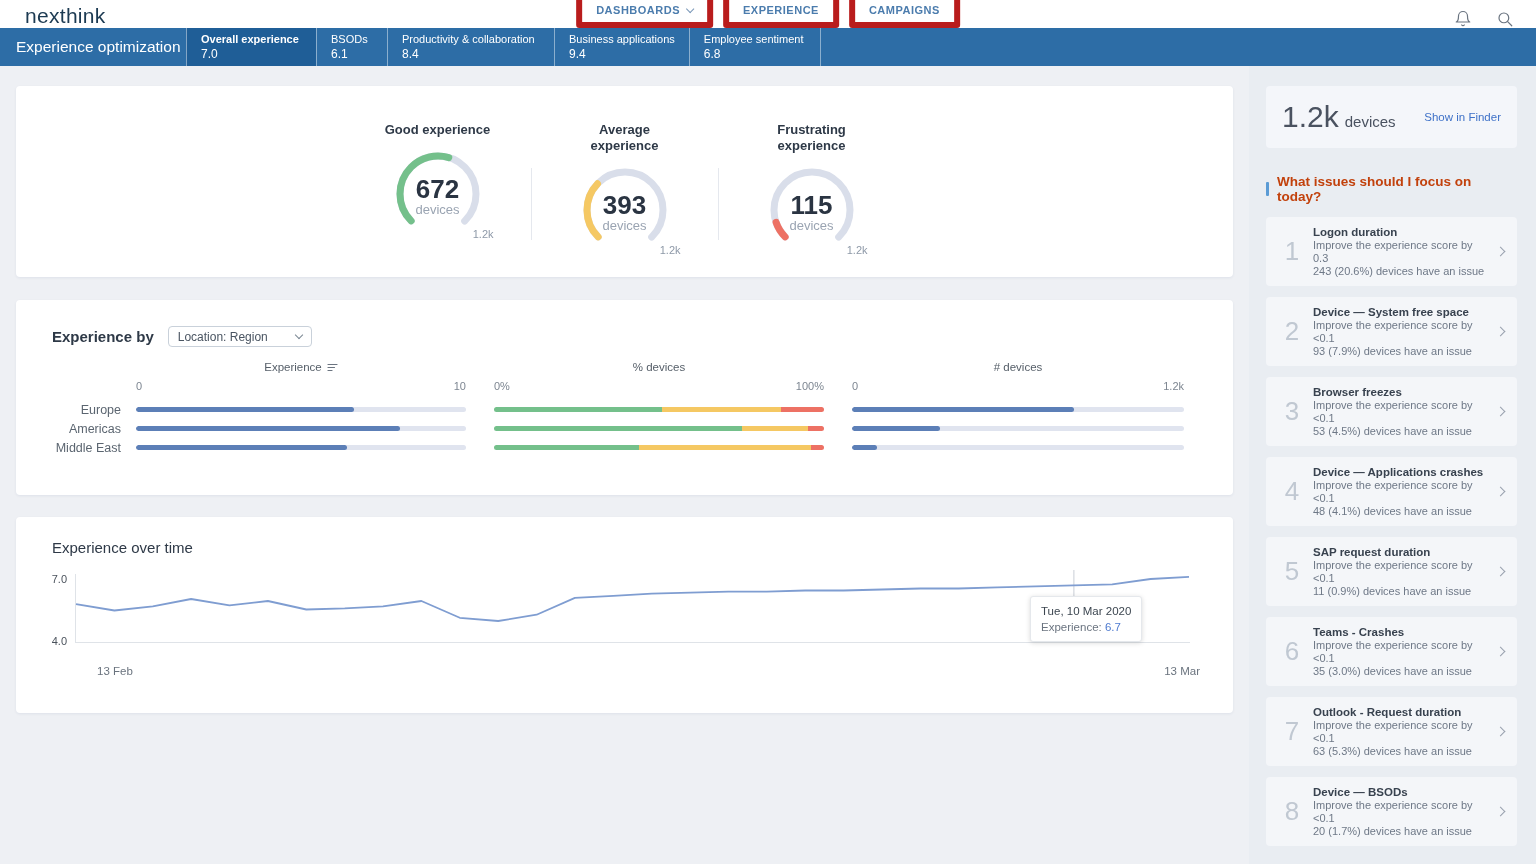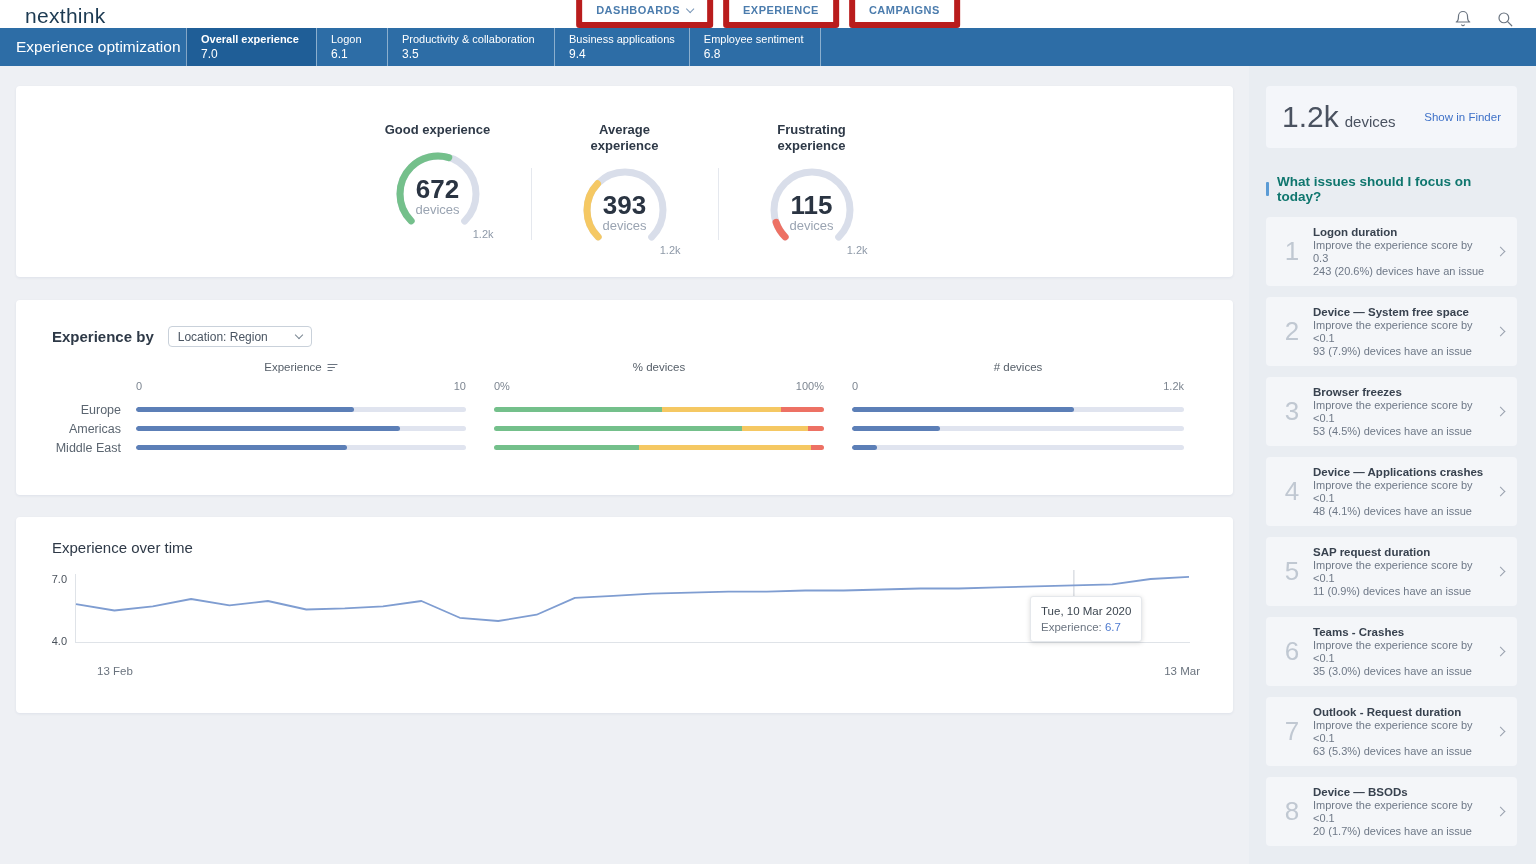--- a/index.html
+++ b/index.html
@@ -86,21 +86,21 @@
   .tooltip .tt-date { color:#3c4650; }
   .tooltip .tt-metric { color:#6b7480; }
   .tooltip .tt-value { color:#4f7bd0; }
 
   
   .sidebar { width:287px; background:#e9edf2; padding:20px 19px 0 17px; overflow:hidden; }
   .devices-card { background:#f4f6fa; border-radius:4px; height:62px; display:flex; align-items:center; padding:0 16px; }
   .devices-count { font-size:30px; font-weight:400; color:#4a5260; }
   .devices-unit { font-size:15px; color:#4a5260; margin-left:6px; margin-top:9px; }
   .finder-link { margin-left:auto; font-size:11.5px; color:#3f72c8; cursor:pointer; }
-  .focus-heading { display:flex; align-items:center; margin-top:26px; font-size:13.5px; font-weight:700; color:#0f766e; }
+  .focus-heading { display:flex; align-items:center; margin-top:26px; font-size:13.5px; font-weight:700; color:#c2410c; }
   .focus-bar { width:3px; height:14px; background:#5b9bd5; border-radius:1px; margin-right:8px; }
   .issues { margin-top:13px; display:flex; flex-direction:column; gap:11px; }
   .issue { background:#f4f6f9; border-radius:4px; display:flex; align-items:center; padding:8px 13px 8px 8px; cursor:pointer; }
   .issue-rank { width:36px; text-align:center; font-size:26px; font-weight:300; color:#c0c8d2; flex:0 0 auto; }
   .issue-body { flex:1; min-width:0; margin-left:3px; }
   .issue-title { font-size:11.5px; font-weight:700; color:#38424f; line-height:14px; }
   .issue-line { font-size:11px; color:#6e7887; line-height:13px; }
   .chev-right { width:7px; height:7px; border-top:1.5px solid #98a1ae; border-right:1.5px solid #98a1ae;
     transform:rotate(45deg); flex:0 0 auto; margin-left:8px; }
 </style>
@@ -137,26 +137,26 @@
   </div>
 </div>
 
 <div class="tabbar">
   <div class="tabbar-title">Experience optimization</div>
   <div class="tab tab-w0 active">
     <span class="tab-label">Overall experience</span>
     <span class="tab-value">7.0</span>
   </div>
   <div class="tab tab-w1">
-    <span class="tab-label">Logon</span>
+    <span class="tab-label">BSODs</span>
     <span class="tab-value">6.1</span>
   </div>
   <div class="tab tab-w2">
     <span class="tab-label">Productivity &amp; collaboration</span>
-    <span class="tab-value">3.5</span>
+    <span class="tab-value">8.4</span>
   </div>
   <div class="tab tab-w3">
     <span class="tab-label">Business applications</span>
     <span class="tab-value">9.4</span>
   </div>
   <div class="tab tab-w4">
     <span class="tab-label">Employee sentiment</span>
     <span class="tab-value">6.8</span>
   </div>
 </div>

